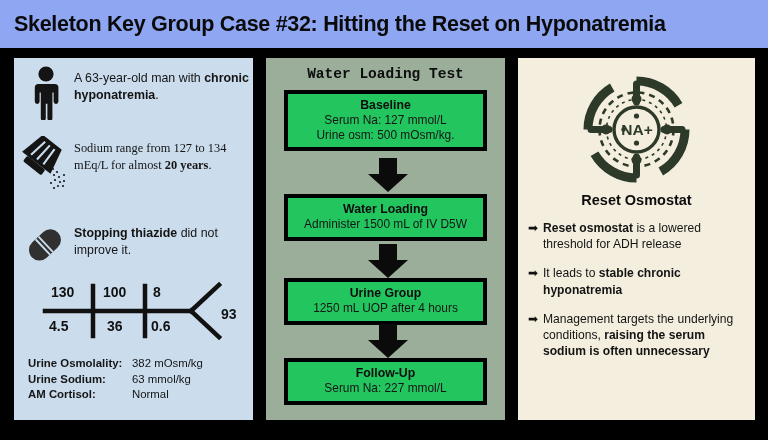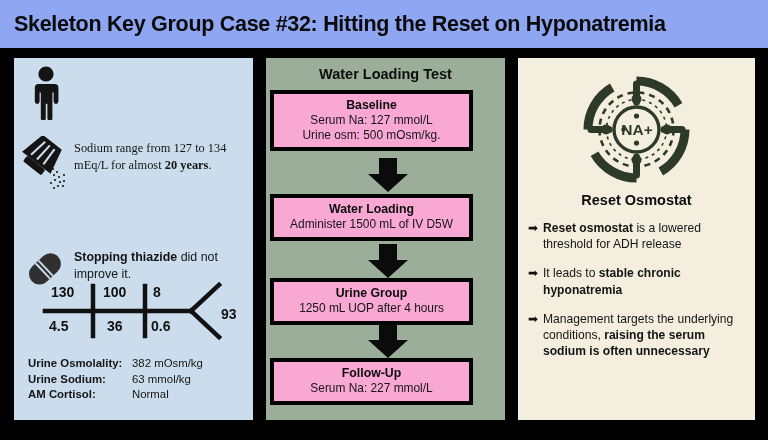--- a/index.html
+++ b/index.html
@@ -61,21 +61,21 @@
   .fact-text {
     font-size: 12.4px;
     line-height: 16.5px;
     color: #141414;
     padding-top: 4px;
   }
   .fact-text b { font-weight: bold; }
 
   #fact-person { left: 4px;  top: 8px;   width: 232px; }
   #fact-salt   { left: 4px;  top: 78px;  width: 232px; font-family: Liberation Serif, serif; }
-  #fact-pill   { left: 4px;  top: 163px; width: 232px; margin-top: 24px; }
+  #fact-pill   { left: 4px;  top: 163px; width: 232px; }
 
   
   #fishbone {
     position: absolute;
     left: 27px; top: 222px;
     width: 210px; height: 62px;
   }
   .fb-val {
     position: absolute;
     font-size: 14px;
@@ -100,26 +100,27 @@
   .lab-value { font-weight: normal; }
 
   
   .panel-heading {
     position: absolute;
     top: 8px; left: 0; width: 100%;
     text-align: center;
     font-size: 14.5px;
     font-weight: bold;
     color: #0d0d0d;
+    font-family: Liberation Mono, monospace;
   }
   .flow-box {
     position: absolute;
-    left: 4px;
+    left: 18px;
     width: 203px;
-    background: #f9a8d4;
+    background: #22c55e;
     border: 4px solid #000000;
     text-align: center;
     padding: 4px 2px 5px;
   }
   .flow-title {
     font-size: 12.3px;
     font-weight: bold;
     color: #0d0d0d;
     line-height: 15px;
   }
@@ -187,20 +188,21 @@
 
   <div class="panel" id="panel-left">
 
     <div class="fact-row" id="fact-person">
       <div class="fact-icon">
         <svg width="34" height="54" viewBox="0 0 34 54">
           <circle cx="17" cy="8" r="7.6" fill="#141414"></circle>
           <path d="M8.2 18 h17.6 a3.6 3.6 0 0 1 3.6 3.6 v14 a2.4 2.4 0 0 1 -4.8 0 v-9 h-1.2 v25.6 a2.5 2.5 0 0 1 -5 0 v-14.4 h-1.6 v14.4 a2.5 2.5 0 0 1 -5 0 v-25.6 h-1.2 v9 a2.4 2.4 0 0 1 -4.8 0 v-14 a3.6 3.6 0 0 1 3.6 -3.6 z" fill="#141414"></path>
         </svg>
       </div>
+      <div class="fact-text">A 63-year-old man with <b>chronic hyponatremia</b>.</div>
     </div>
 
     <div class="fact-row" id="fact-salt">
       <div class="fact-icon">
         <svg width="52" height="56" viewBox="0 0 52 56">
           <g transform="rotate(38 20 22)">
             <path d="M8 2 h24 l6 26 h-36 z" fill="#141414"></path>
             <rect x="8.5" y="28" width="23" height="7" rx="1.5" fill="#141414"></rect>
             <path d="M14 6 l-3 19 M20 6 l-1.5 19 M26 6 l0.6 19" stroke="#cbdded" stroke-width="2.1" fill="none"></path>
           </g>

